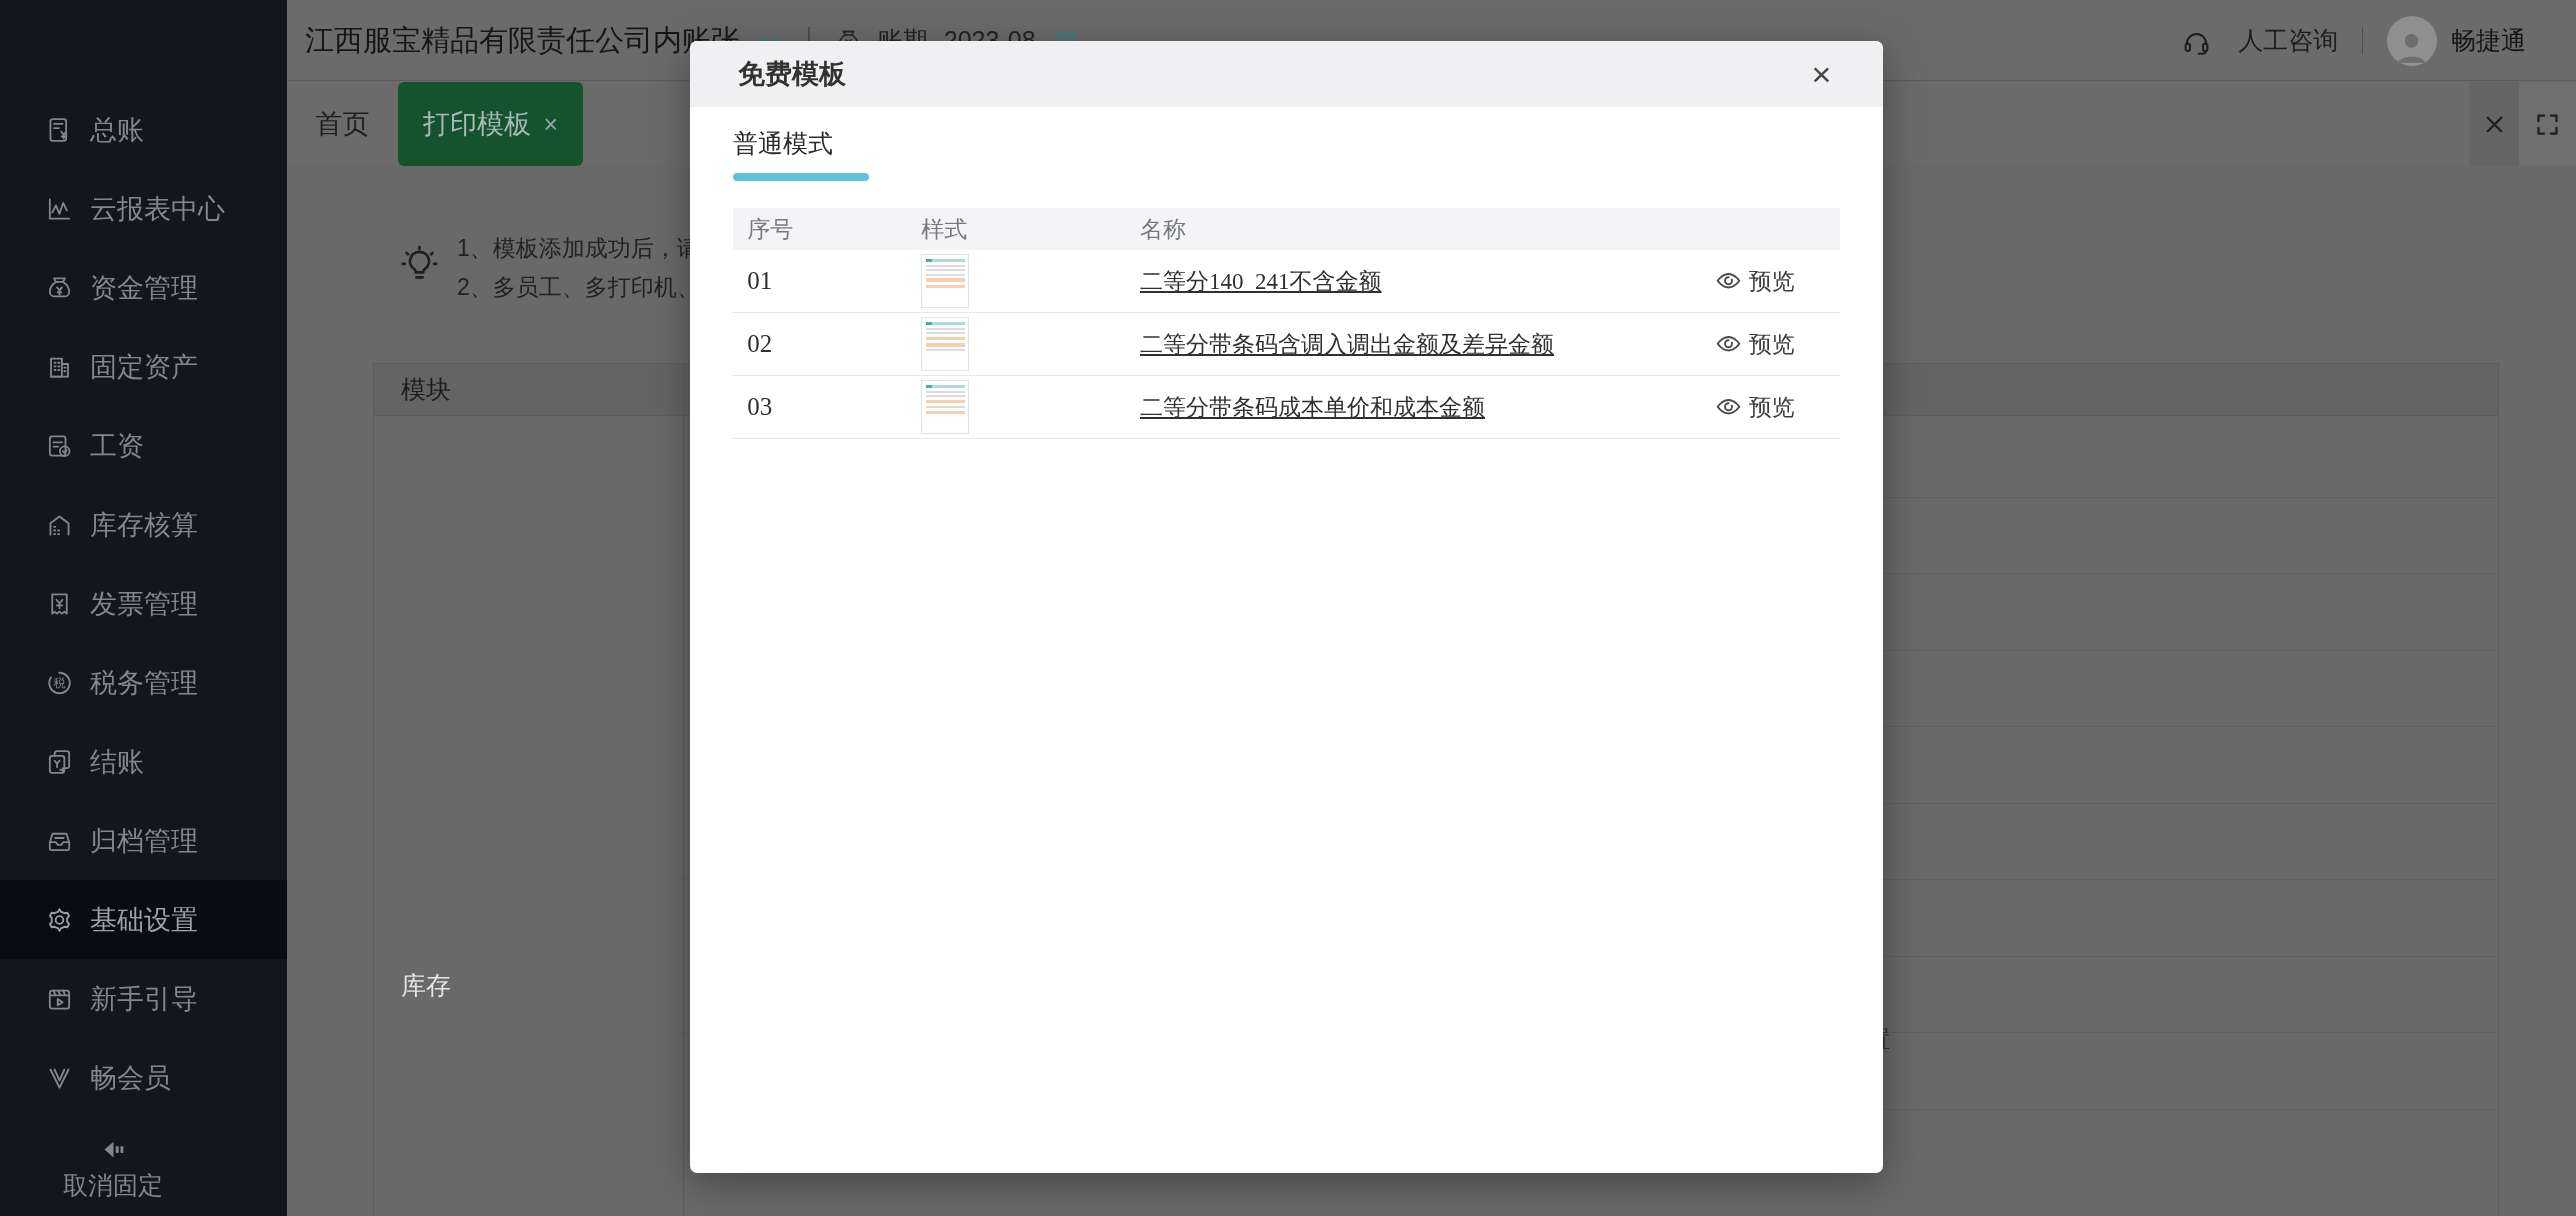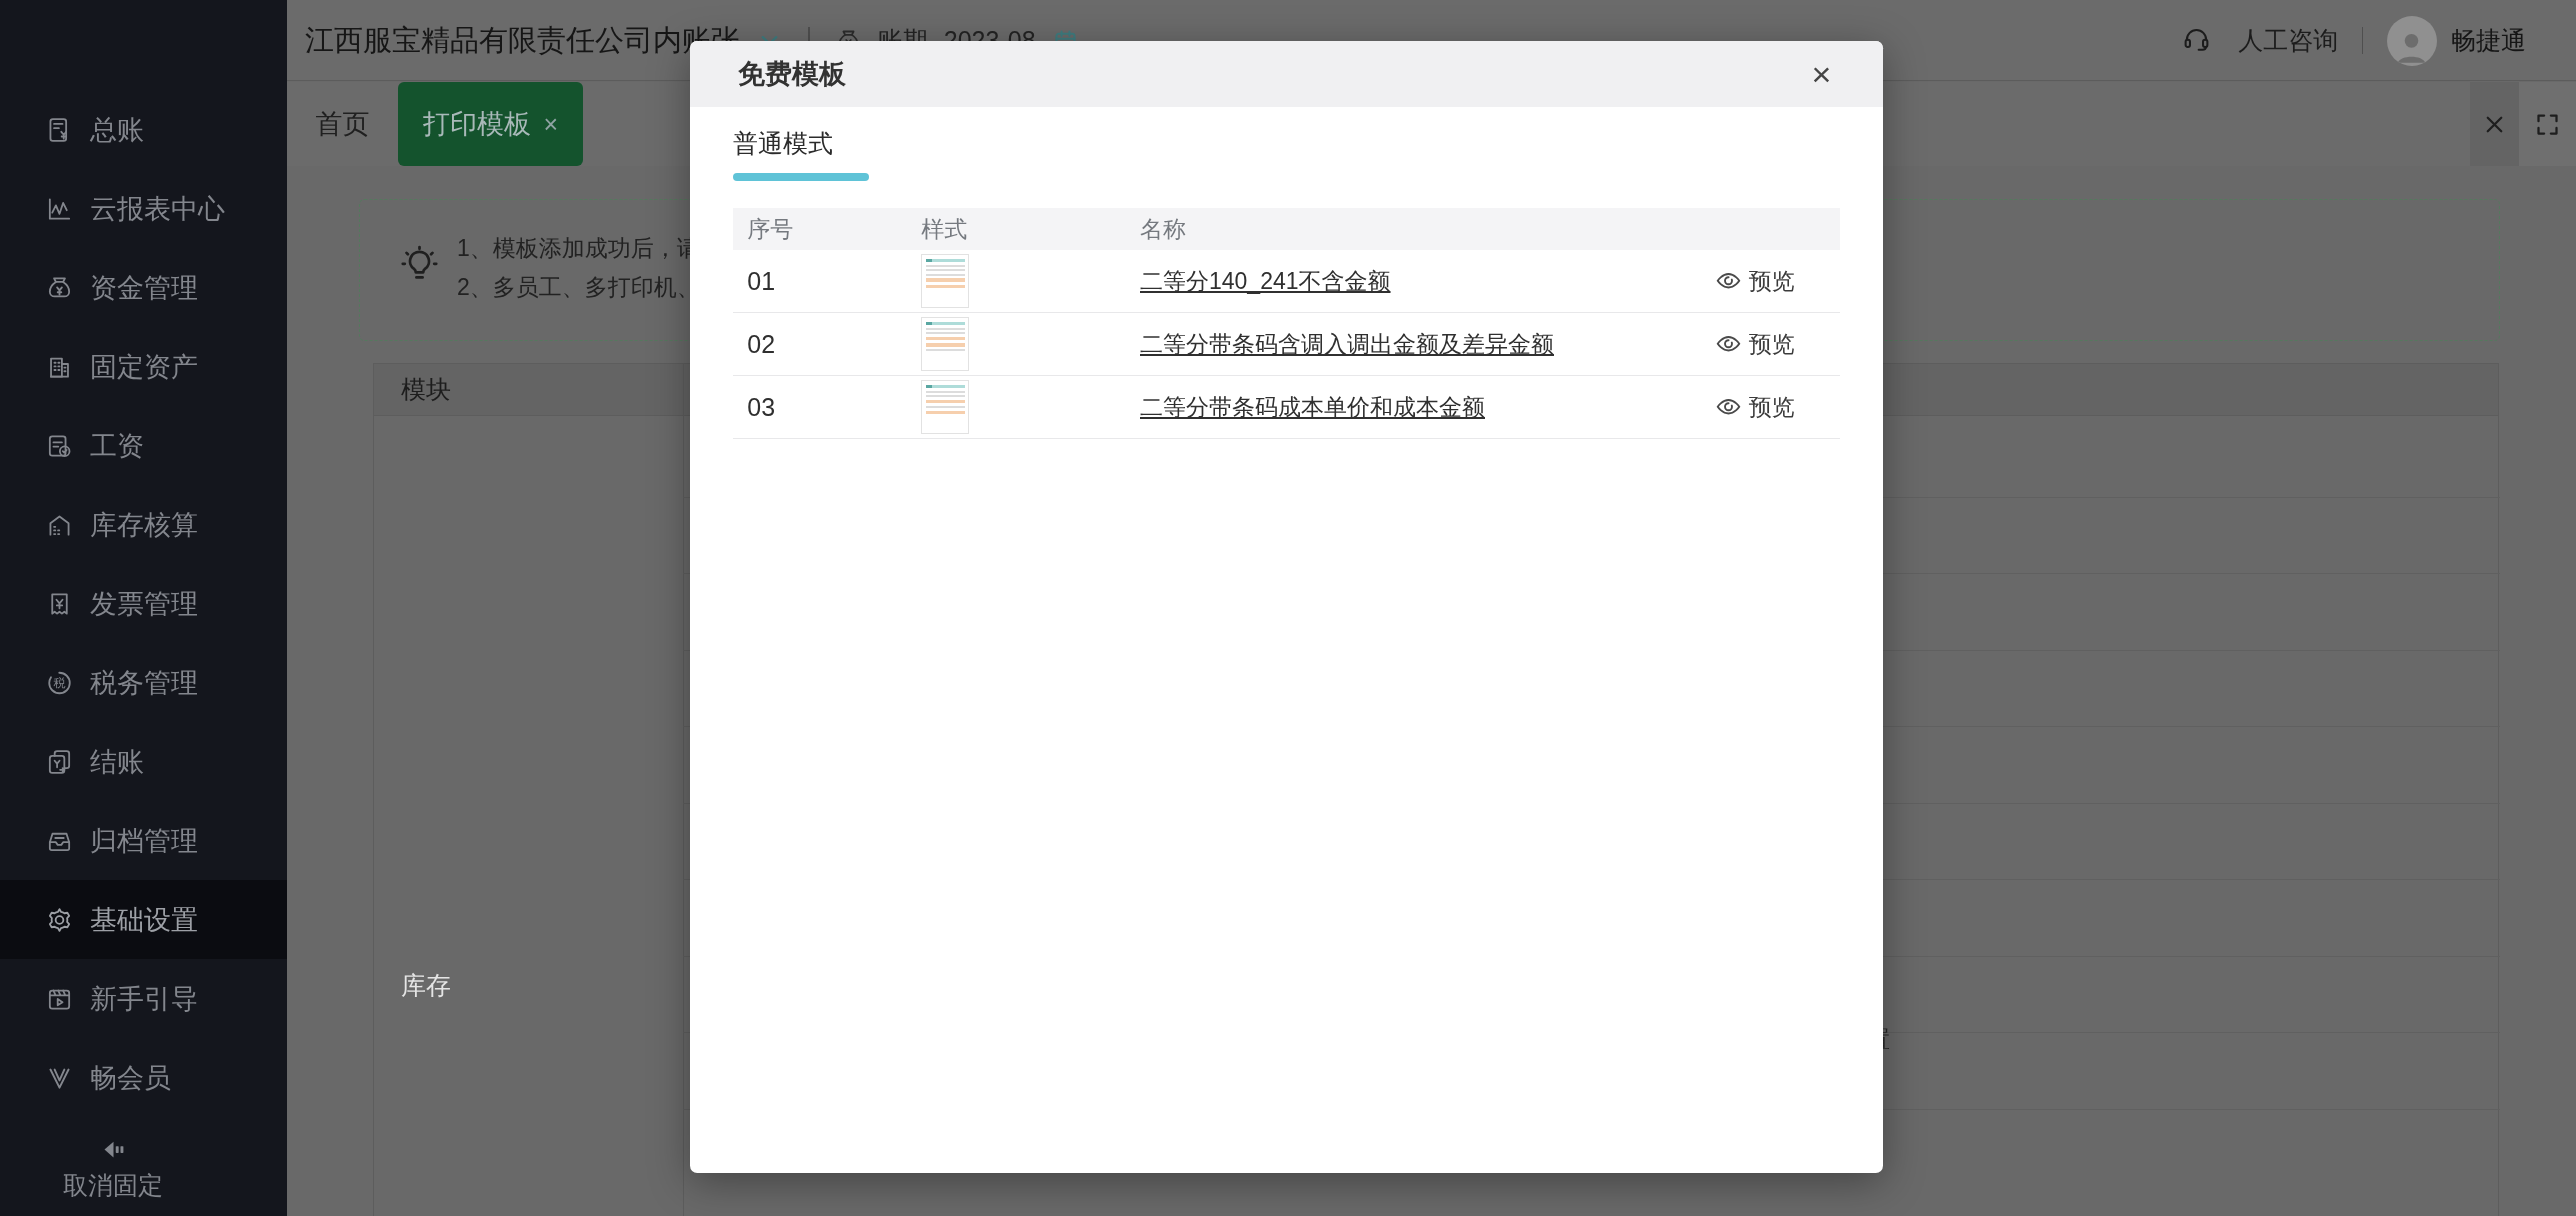--- a/index.html
+++ b/index.html
@@ -23,21 +23,21 @@
   
   .topbar { position:absolute; left:287px; top:0; width:2289px; height:81px; background:#6b6b6b; border-bottom:0.9px solid #5c5c5c; z-index:1; }
   .company-row { position:absolute; left:18px; top:0; height:81px; display:flex; align-items:center; gap:16px; }
   .company-name { font-size:29px; color:#161616; white-space:nowrap; }
   .tb-chevron { color:#3f7d80; display:flex; }
   .tb-divider { width:1.8px; height:27px; background:#4f4f4f; margin:0 9px; }
   .period-label,.period-value { font-size:25px; color:#232323; }
   .tb-cal { color:#3f7d80; display:flex; }
   .tb-bag { color:#2c2c2c; display:flex; }
   .topbar-right { position:absolute; right:50px; top:0; height:81px; display:flex; align-items:center; gap:14.3px; }
-  .support { display:flex; align-items:flex-start; gap:27px; color:#1c1c1c; font-size:25px; cursor:pointer; }
+  .support { display:flex; align-items:flex-end; gap:27px; color:#1c1c1c; font-size:25px; cursor:pointer; }
   .avatar { width:50px; height:50px; border-radius:50%; background:#909090; color:#6d6d6d; display:flex; align-items:flex-end; justify-content:center; overflow:hidden; }
   .user-name { font-size:25px; color:#161616; }
 
   
   .tabstrip { position:absolute; left:287px; top:82px; width:2289px; height:84px; background:#6b6b6b; z-index:1; }
   .tab-home { position:absolute; left:0; top:0; width:111px; height:84px; display:flex; align-items:center; justify-content:center; font-size:27px; color:#202020; cursor:pointer; }
   .tab-active { position:absolute; left:111px; top:0; width:185px; height:84px; background:#14532d; display:flex; align-items:center; justify-content:center; gap:12.5px; font-size:27px; color:#a9b9b9; cursor:pointer;border-radius:6px; }
   .tab-close { font-size:25px; color:#8fa3a3; cursor:pointer; }
   .win-btn { position:absolute; top:0; height:84px; display:flex; align-items:center; justify-content:center; color:#1e1e1e; cursor:pointer; }
   .win-close { right:57px; width:49px; background:#646464; }
@@ -57,21 +57,21 @@
   .bg-stock { position:absolute; left:27px; top:605px; font-size:25px; color:#e5e5e5; }
   .bg-partial { position:absolute; left:1557px; top:858px; font-size:23px; color:#262626; }
 
   
   .modal { position:absolute; left:690px; top:41px; width:1193px; height:1132px; background:#ffffff; border-radius:7.2px; box-shadow:0 9px 40px rgba(0,0,0,.35); z-index:5; }
   .modal-header { position:absolute; left:0; top:0; width:100%; height:66px; background:#f0f0f2; border-radius:7.2px 7.2px 0 0; }
   .modal-title { position:absolute; left:48px; top:0; line-height:66px; font-size:27px; font-weight:600; color:#323232; }
   .modal-close { position:absolute; right:39px; top:0; width:45px; height:66px; display:flex; align-items:center; justify-content:center; font-size:34px; color:#454545; cursor:pointer; }
   .modal-tab { position:absolute; left:43px; top:86px; font-size:25px; font-weight:500; color:#2c2c2c; cursor:pointer; }
   .modal-tab-underline { position:absolute; left:43px; top:132px; width:136px; height:8px; border-radius:4.5px; background:#5fc3d7; }
-  .tpl-table { position:absolute; left:43px; top:167px; width:1107px; }
+  .tpl-table { position:absolute; left:43px; top:167px; width:1107px;font-family:Liberation Serif, serif; }
   .tpl-thead { display:flex; height:42px; background:#f4f4f6; align-items:center; font-size:23px; color:#75797f; }
   .tpl-row { display:flex; height:63px; align-items:center; border-bottom:0.9px solid #e8e8ea; }
   .c-id { width:181px; padding-left:14.3px; }
   .c-style { width:226px; padding-left:7.2px; }
   .c-name { width:562px; }
   .c-preview { width:138px; padding-left:12.5px; }
   .tpl-id { font-size:25px; color:#2f2f2f; }
   .tpl-name { font-size:23px; color:#303030; text-decoration:underline; cursor:pointer; }
   .preview-btn { display:flex; align-items:center; gap:7.2px; font-size:23px; color:#3c3c3c; cursor:pointer; }
   .preview-btn svg { color:#4a4a4a; }

